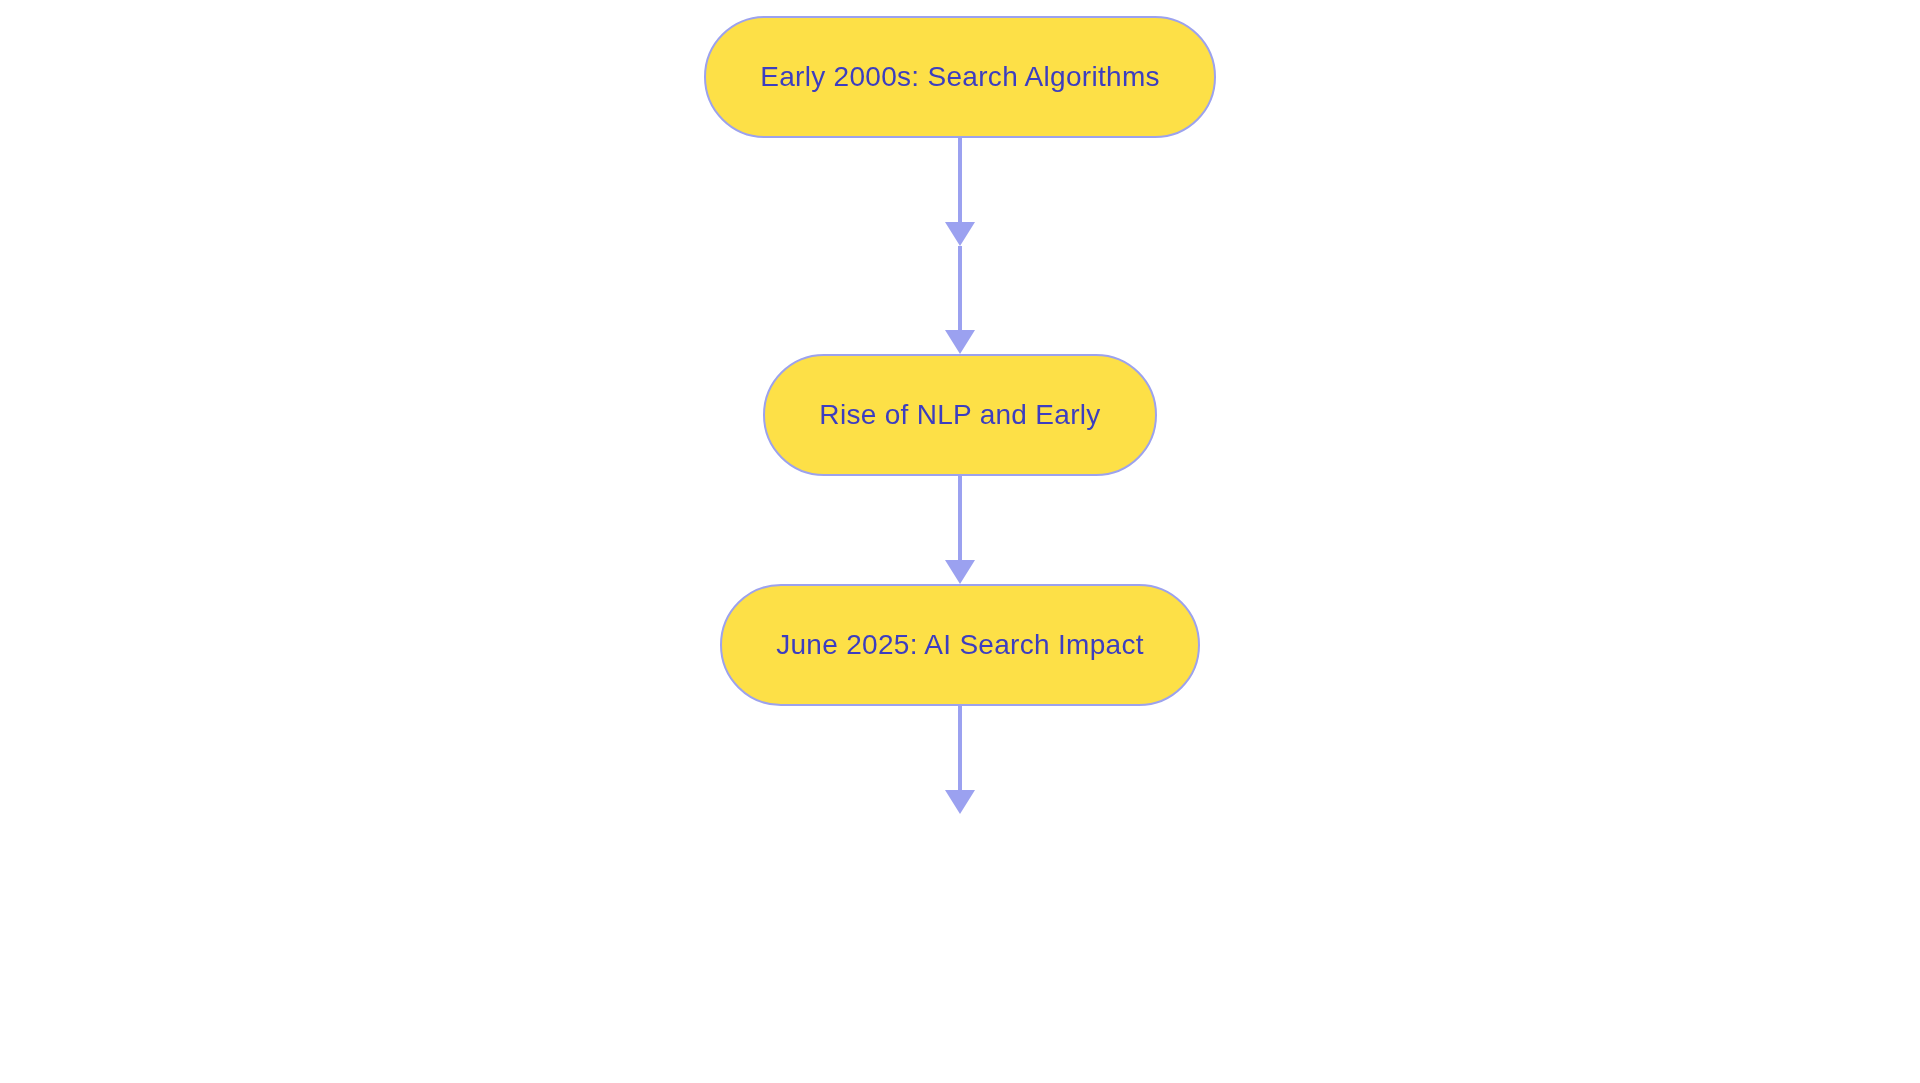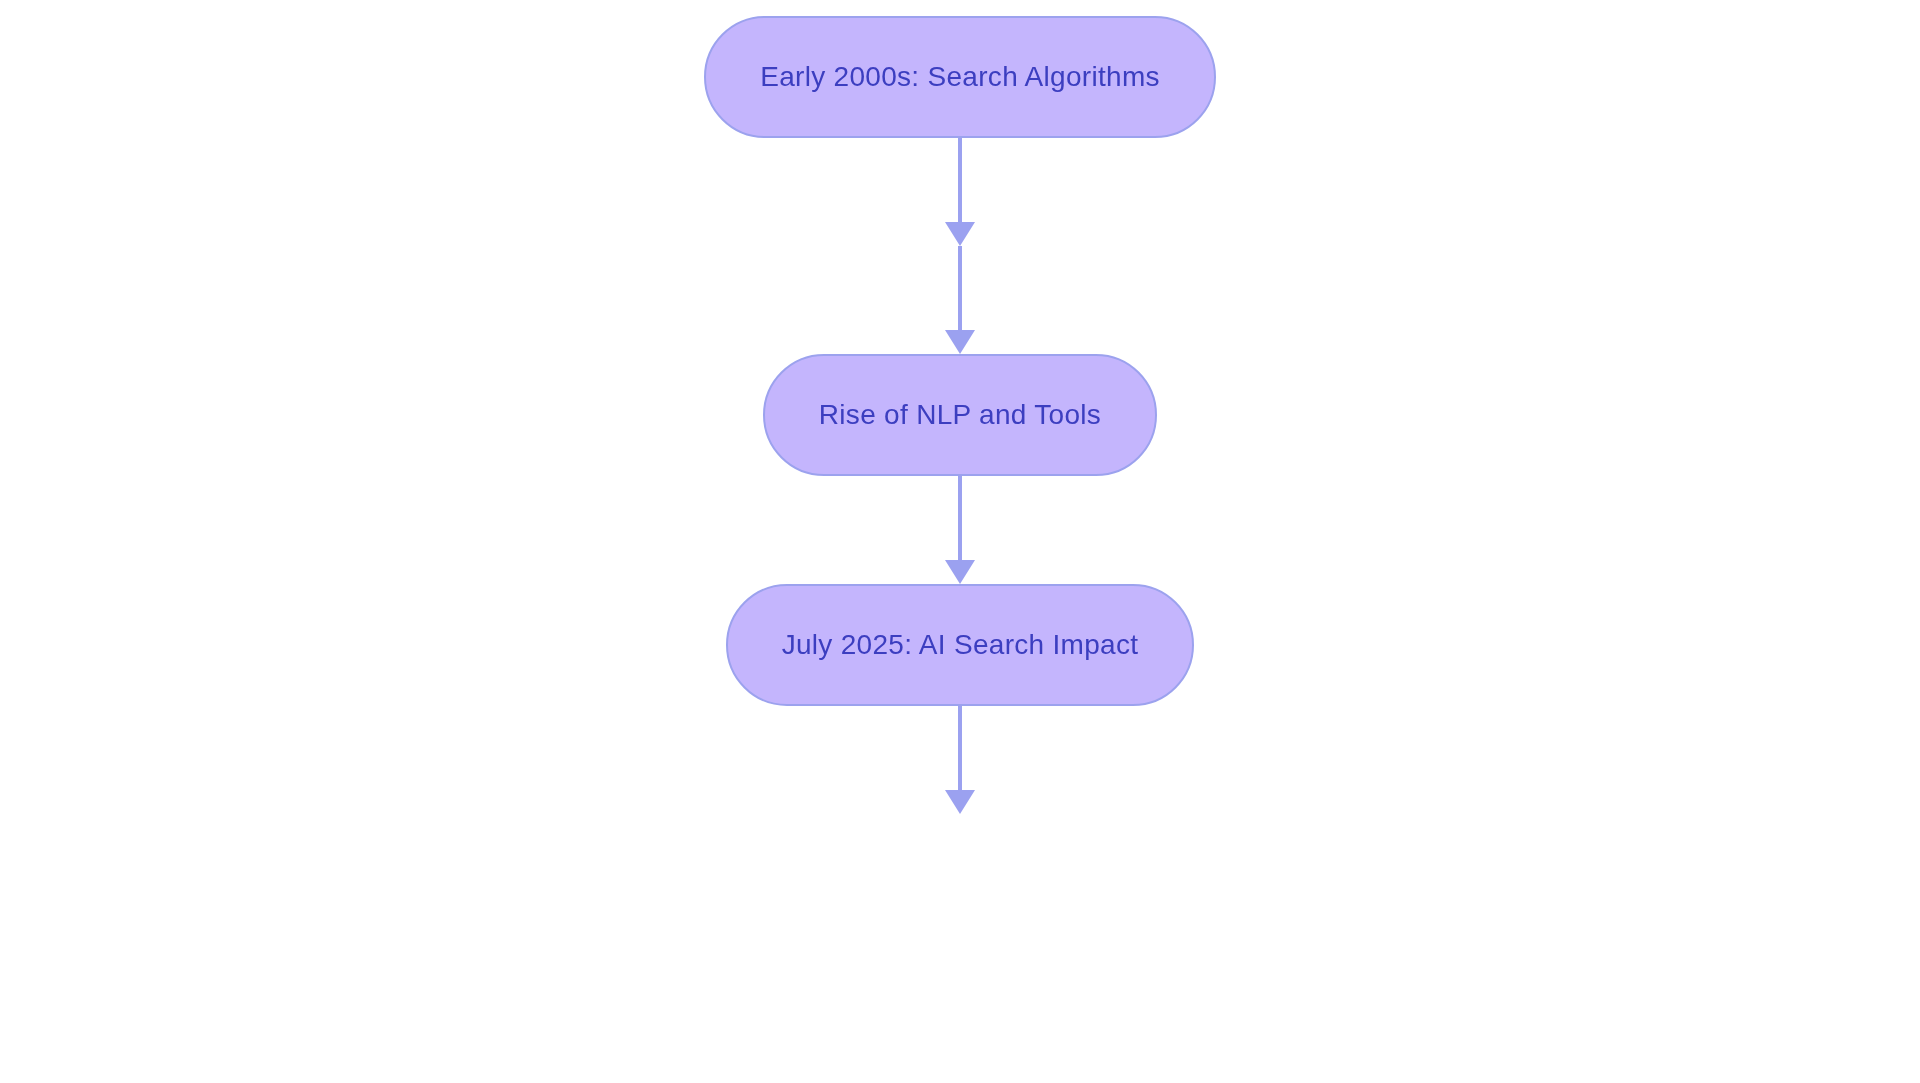--- a/index.html
+++ b/index.html
@@ -20,21 +20,21 @@
     flex-direction: column;
     align-items: center;
     padding-top: 16px;
     box-sizing: border-box;
   }
 
   .flow-node {
     height: 122px;
     box-sizing: border-box;
     border-radius: 61px;
-    background: #c4b5fd;
+    background: #fde047;
     border: 2px solid #9ca2ee;
     color: #3c3ec0;
     font-size: 28px;
     letter-spacing: 0.3px;
     display: flex;
     align-items: center;
     justify-content: center;
     padding: 0 54px;
     white-space: nowrap;
     flex: 0 0 auto;
@@ -75,28 +75,28 @@
     <div class="shaft"></div>
     <div class="head"></div>
   </div>
 
 
   <div class="flow-arrow">
     <div class="shaft"></div>
     <div class="head"></div>
   </div>
 
-  <div class="flow-node">Rise of NLP and Tools</div>
+  <div class="flow-node">Rise of NLP and Early</div>
 
   <div class="flow-arrow">
     <div class="shaft"></div>
     <div class="head"></div>
   </div>
 
-  <div class="flow-node">July 2025: AI Search Impact</div>
+  <div class="flow-node">June 2025: AI Search Impact</div>
 
   <div class="flow-arrow">
     <div class="shaft"></div>
     <div class="head"></div>
   </div>
 
 
 </div>
 
 </body></html>

